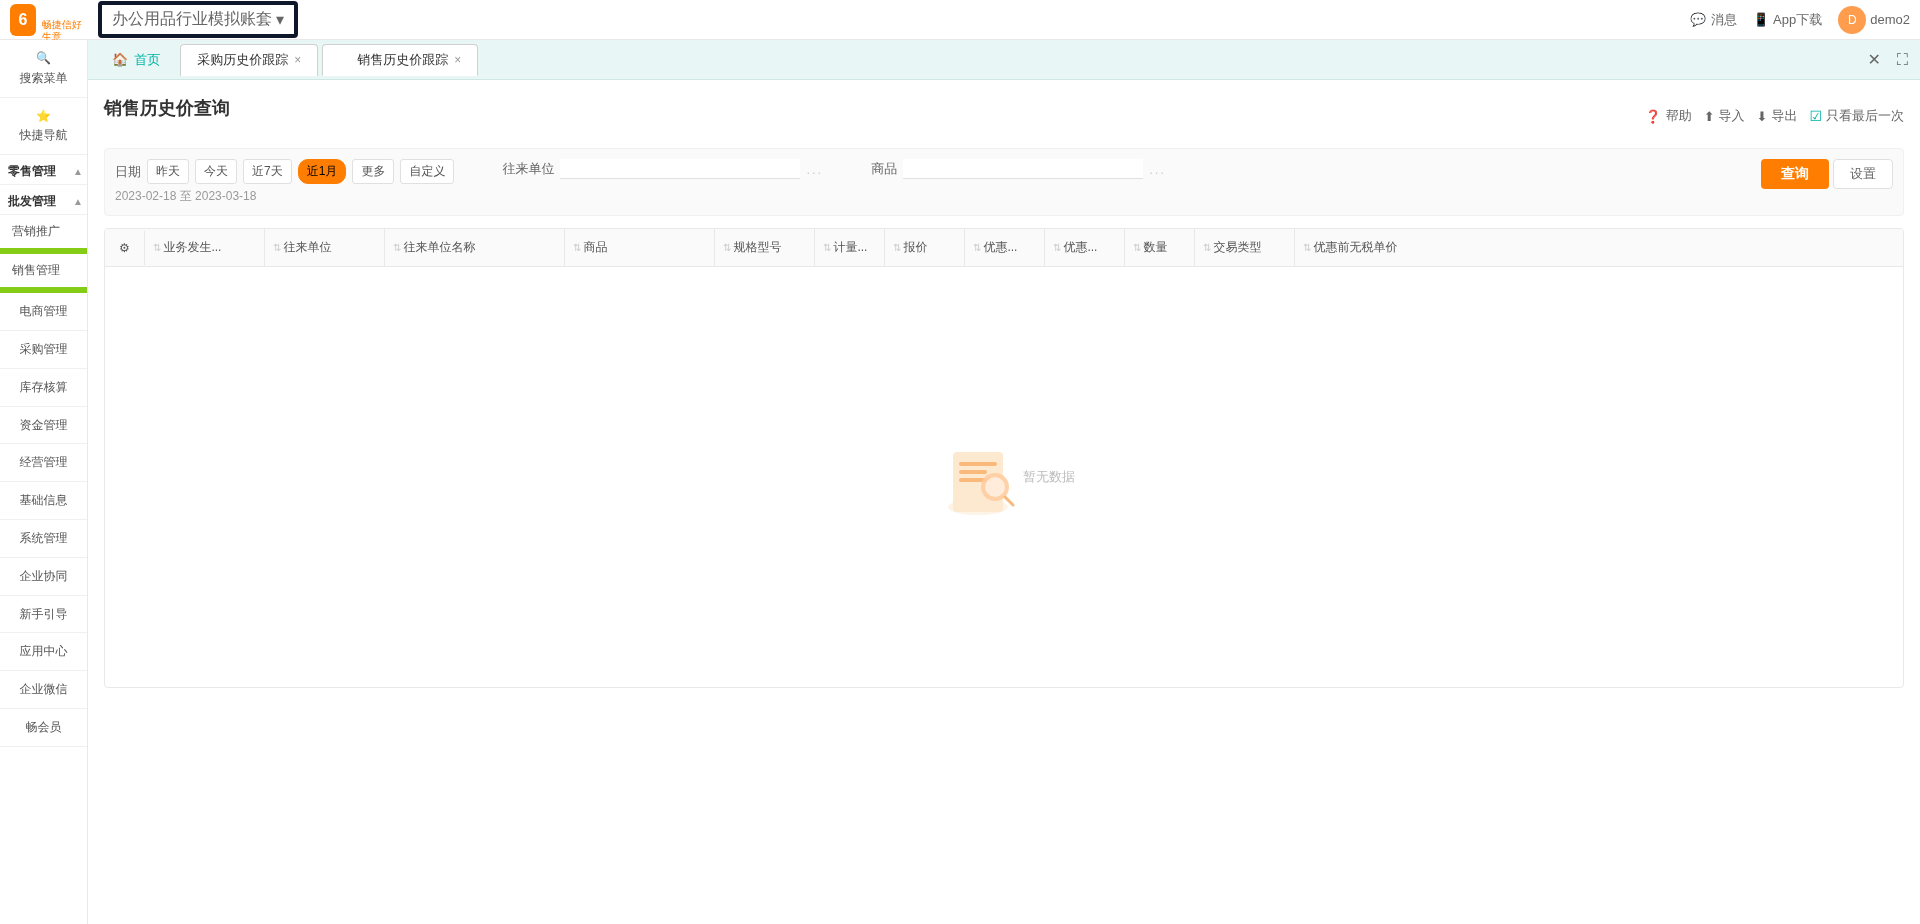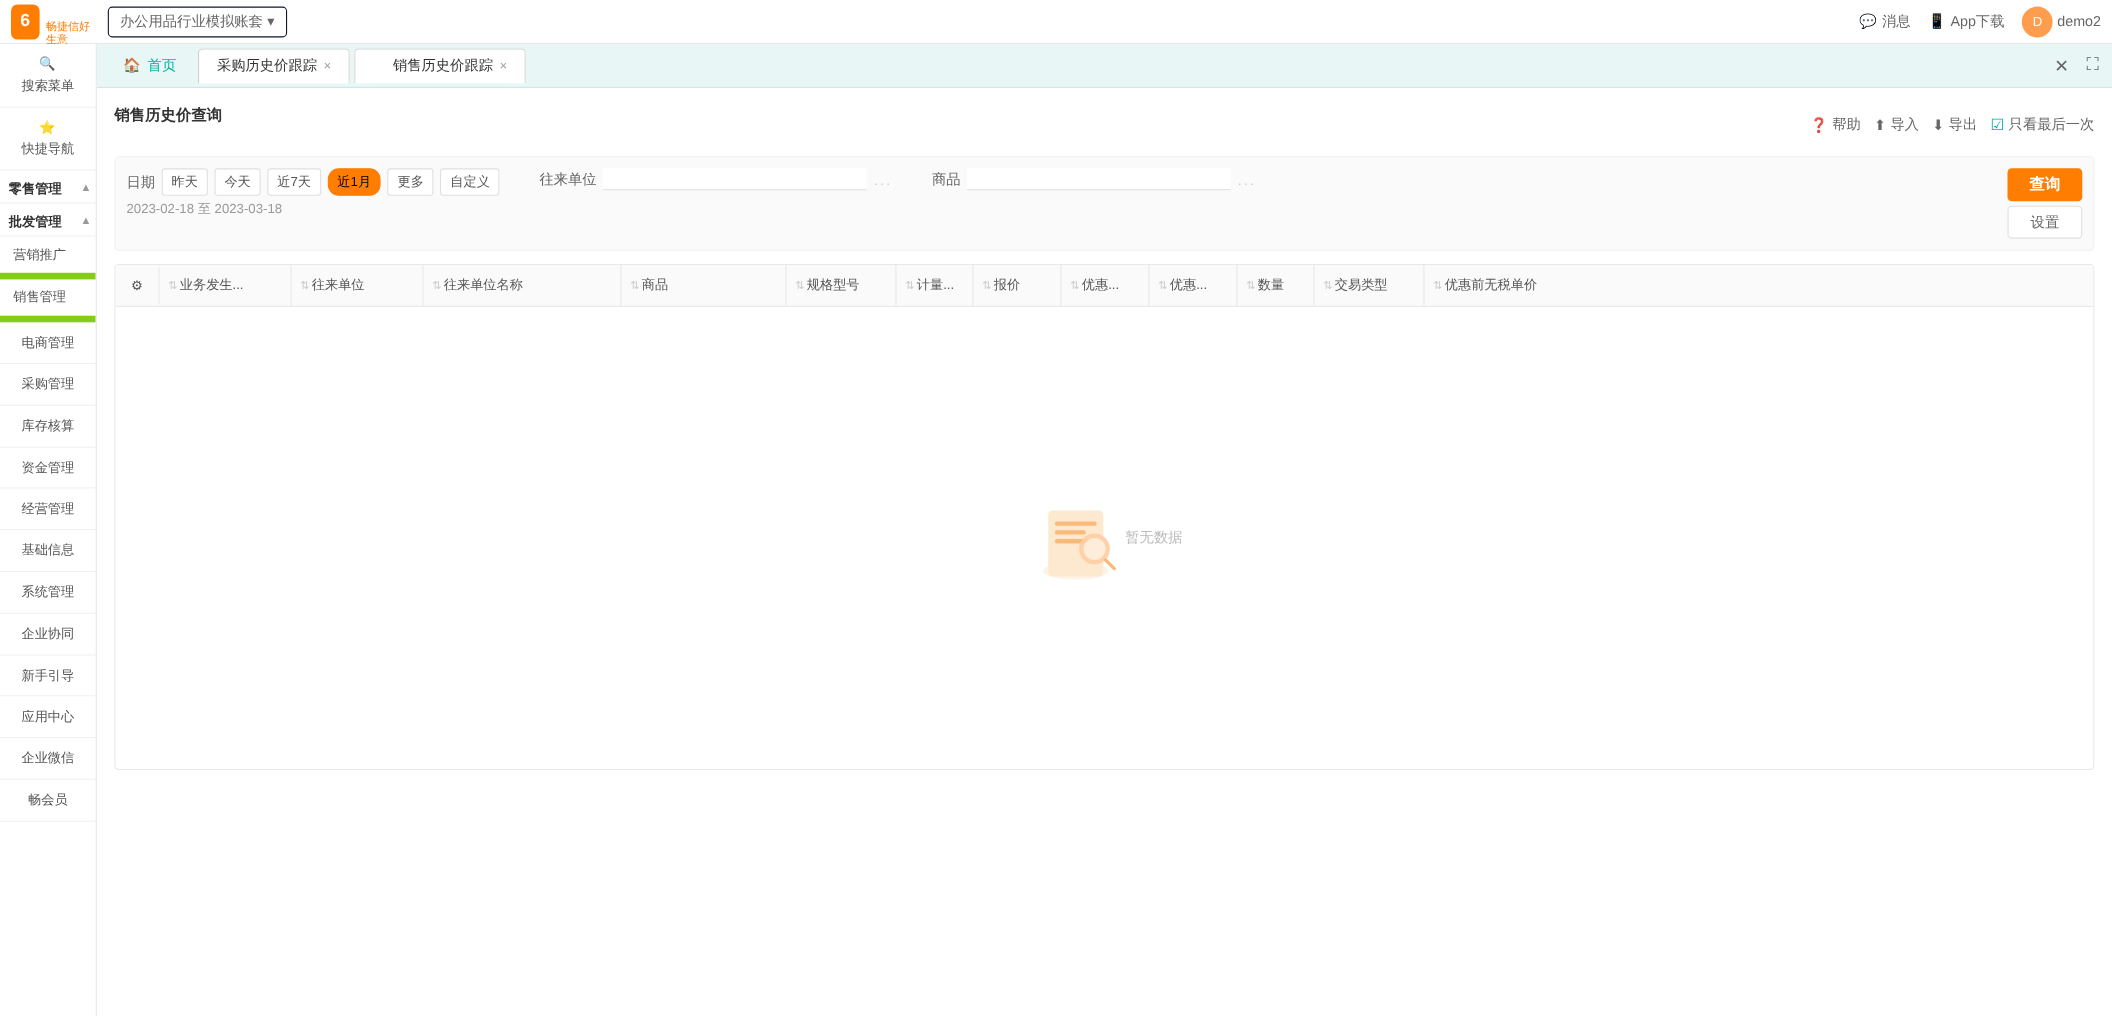--- a/index.html
+++ b/index.html
@@ -19,22 +19,22 @@
     .top-bar-left { display: flex; align-items: center; gap: 8px; }
     .logo-area { display: flex; align-items: center; gap: 6px; width: 80px; }
     .logo-icon {
       width: 32px; height: 32px; background: #ff7d00;
       border-radius: 6px; display: flex; align-items: center; justify-content: center;
       color: white; font-size: 16px; font-weight: bold;
     }
     .logo-text { font-size: 10px; color: #ff7d00; line-height: 1.2; margin-top: 35px; }
     .app-selector {
       display: flex; align-items: center; gap: 4px;
-      border: 1px solid #0f172a; border-radius: 4px;
-      padding: 4px 10px; cursor: pointer; color: #666; font-size: 13px;
+      border: 4px solid #0f172a; border-radius: 4px;
+      padding: 4px 10px; cursor: pointer; color: #666; font-size: 16px;
     }
     .top-bar-right { display: flex; align-items: center; gap: 16px; }
     .top-bar-right-item { display: flex; align-items: center; gap: 4px; cursor: pointer; color: #666; font-size: 13px; }
     .avatar { width: 28px; height: 28px; border-radius: 50%; background: #ff9d4e; display: flex; align-items: center; justify-content: center; color: white; font-size: 12px; }
 
     
     .main-layout { display: flex; flex: 1; overflow: hidden; }
 
     
     .sidebar {
@@ -72,21 +72,21 @@
     .tab.home { background: #e8f7f5; color: #00b3a4; }
     .tab.normal { background: #fff; color: #333; border: 1px solid #d0d0d0; border-bottom: none; }
     .tab.active { background: #fff; color: #333; border: 1px solid #d0d0d0; border-bottom: 1px solid #fff; padding-left: 34px; }
     .tab-close { font-size: 12px; color: #999; cursor: pointer; }
     .tab-bar-right { margin-left: auto; display: flex; align-items: center; gap: 8px; }
     .tab-bar-btn { font-size: 16px; color: #666; cursor: pointer; padding: 4px; }
 
     
     .page-content { flex: 1; background: #fff; overflow: auto; padding: 16px; }
 
-    .page-title { font-size: 14px; font-weight: bold; color: #333; margin-bottom: 16px; }
+    .page-title { font-size: 18px; font-weight: bold; color: #333; margin-bottom: 16px; }
     .label { color: #666; font-size: 13px; }
     .date-btn {
       padding: 3px 8px; border: 1px solid #e0e0e0; border-radius: 3px;
       cursor: pointer; font-size: 12px; color: #555; background: #fff;
     }
     .date-btn.active { background: #ff7d00; color: #000000; border-color: #ff7d00; border-radius: 10px; }
     .date-range { color: #999; font-size: 12px; }
     .input-field {
       border: none; border-bottom: 1px solid #e0e0e0; outline: none;
       padding: 2px 6px; font-size: 13px; width: 160px; color: #333;
@@ -275,21 +275,21 @@
             <span>⬇</span>
             <span>导出</span>
           </div>
           <div class="toolbar-right-item">
             <span class="checkbox-checked">☑</span>
             <span>只看最后一次</span>
           </div>
         </div>
       </div>
 
-      <div style="display:flex; align-items:flex-start; gap:16px; margin-bottom:12px; padding:10px; background:#fafafa; border-radius:4px; border:1px solid #f0f0f0;">
+      <div style="display:flex; align-items:flex-start; gap:28px; margin-bottom:12px; padding:10px; background:#fafafa; border-radius:4px; border:1px solid #f0f0f0;">
 
         <div style="display:flex; flex-direction:column; gap:4px;">
           <div style="display:flex; align-items:center; gap:6px;">
             <span class="label">日期</span>
             <button class="date-btn">昨天</button>
             <button class="date-btn">今天</button>
             <button class="date-btn">近7天</button>
             <button class="date-btn active">近1月</button>
             <button class="date-btn">更多</button>
             <button class="date-btn">自定义</button>
@@ -302,21 +302,21 @@
           <input class="input-field" type="text" style="width: 240px;">
           <span class="input-dotted">...</span>
         </div>
 
         <div style="display:flex; align-items:center; gap:6px; margin-left:20px;">
           <span class="label">商品</span>
           <input class="input-field" type="text" style="width: 240px;">
           <span class="input-dotted">...</span>
         </div>
 
-        <div style="display:flex; flex-direction:column; gap:4px; margin-left:auto;">
+        <div style="display:flex; gap:4px; margin-left:auto;">
           <button class="btn-query">查询</button>
           <button class="btn-setting">设置</button>
         </div>
       </div>
 
       <div class="table-container">
         <div class="table-header">
           <div class="th th-setting">
             <span>⚙</span>
           </div>

